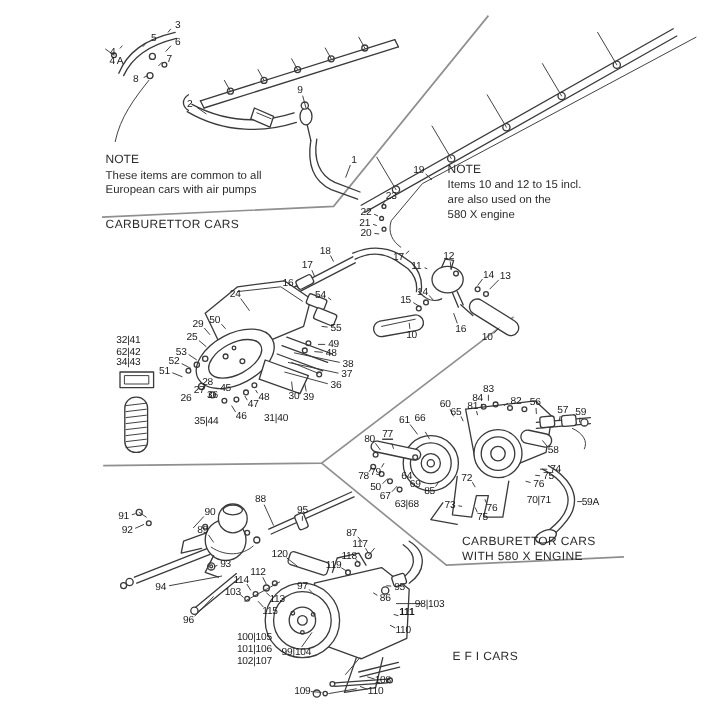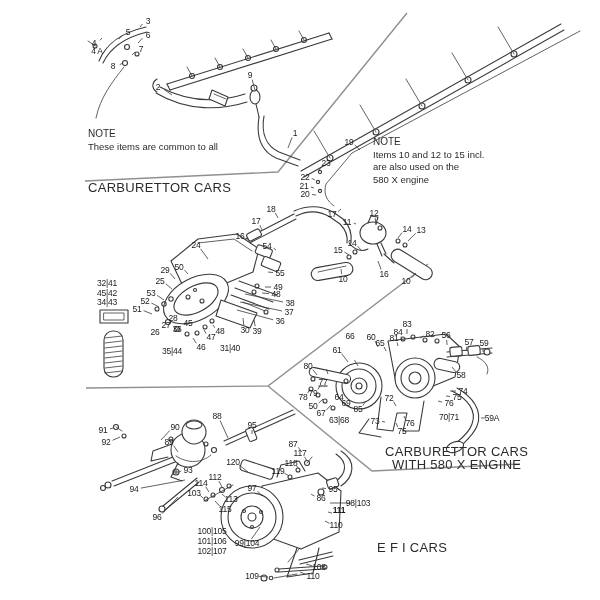--- a/index.html
+++ b/index.html
@@ -9,21 +9,21 @@
   .art{stroke:var(--ink,#3a3a3a);stroke-width:1.1;fill:none;stroke-linecap:round;stroke-linejoin:round;}
   .art .artf{fill:#fff;}
   .art .thin{stroke-width:0.8;}
   .dividers path{stroke:var(--divider,#8f8f8f);stroke-width:1.4;fill:none;}
   #leaders line{stroke:var(--ink,#3a3a3a);stroke-width:0.8;}
   .part-label{position:absolute;transform:translate(-50%,-50%);font-size:8.5px;line-height:9px;
               color:var(--label,#1a1a1a);white-space:nowrap;letter-spacing:-0.2px;}
   .text-block{position:absolute;color:#2b2b2b;}
   .note{font-size:9.5px;line-height:12.5px;}
   .note-h{font-size:10px;}
-  .section{font-size:13px;line-height:13px;letter-spacing:0.3px;text-align:center;}
+  .section{font-size:10px;line-height:13px;letter-spacing:0.3px;}
 </style>
 </head>
 <body>
 
 <div id="stage">
 
   <svg id="art" width="600" height="600" viewBox="0 0 600 600">
     <g class="dividers">
       <path d="M85,181 L278,172 L407,13"></path>
       <path d="M86,388 L268,386 L428,264"></path>
@@ -377,21 +377,21 @@
       <span class="part-label" style="left: 240px; top: 236px;">16</span>
       <span class="part-label" style="left: 267px; top: 246px;">54</span>
       <span class="part-label" style="left: 196px; top: 245px;">24</span>
       <span class="part-label" style="left: 179px; top: 267px;">50</span>
       <span class="part-label" style="left: 165px; top: 270px;">29</span>
       <span class="part-label" style="left: 160px; top: 281px;">25</span>
       <span class="part-label" style="left: 151px; top: 293px;">53</span>
       <span class="part-label" style="left: 145px; top: 301px;">52</span>
       <span class="part-label" style="left: 137px; top: 309px;">51</span>
       <span class="part-label" style="left: 107px; top: 283px;">32|41</span>
-      <span class="part-label" style="left: 107px; top: 293px;">45|42</span>
+      <span class="part-label" style="left: 107px; top: 293px;">62|42</span>
       <span class="part-label" style="left: 107px; top: 302px;">34|43</span>
       <span class="part-label" style="left: 173px; top: 318px;">28</span>
       <span class="part-label" style="left: 166px; top: 325px;">27</span>
       <span class="part-label" style="left: 177px; top: 329px;">36</span>
       <span class="part-label" style="left: 188px; top: 323px;">45</span>
       <span class="part-label" style="left: 155px; top: 332px;">26</span>
       <span class="part-label" style="left: 172px; top: 351px;">35|44</span>
       <span class="part-label" style="left: 201px; top: 347px;">46</span>
       <span class="part-label" style="left: 211px; top: 337px;">47</span>
       <span class="part-label" style="left: 220px; top: 331px;">48</span>
@@ -407,23 +407,23 @@
       <span class="part-label" style="left: 407px; top: 324px;">83</span>
       <span class="part-label" style="left: 398px; top: 332px;">84</span>
       <span class="part-label" style="left: 430px; top: 334px;">82</span>
       <span class="part-label" style="left: 446px; top: 335px;">56</span>
       <span class="part-label" style="left: 469px; top: 342px;">57</span>
       <span class="part-label" style="left: 484px; top: 343px;">59</span>
       <span class="part-label" style="left: 371px; top: 337px;">60</span>
       <span class="part-label" style="left: 380px; top: 343px;">65</span>
       <span class="part-label" style="left: 394px; top: 338px;">81</span>
       <span class="part-label" style="left: 337px; top: 350px;">61</span>
-      <span class="part-label" style="left: 350px; top: 336px;">66</span>
+      <span class="part-label" style="left: 350px; top: 348px;">66</span>
       <span class="part-label" style="left: 308px; top: 366px;">80</span>
-      <span class="part-label" style="left: 323px; top: 382px; text-decoration: underline;">77</span>
+      <span class="part-label" style="left: 323px; top: 362px; text-decoration: underline;">77</span>
       <span class="part-label" style="left: 303px; top: 397px;">78</span>
       <span class="part-label" style="left: 313px; top: 393px;">79</span>
       <span class="part-label" style="left: 313px; top: 406px;">50</span>
       <span class="part-label" style="left: 321px; top: 413px;">67</span>
       <span class="part-label" style="left: 339px; top: 397px;">64</span>
       <span class="part-label" style="left: 346px; top: 403px;">69</span>
       <span class="part-label" style="left: 358px; top: 409px;">85</span>
       <span class="part-label" style="left: 339px; top: 420px;">63|68</span>
       <span class="part-label" style="left: 461px; top: 375px;">58</span>
       <span class="part-label" style="left: 389px; top: 398px;">72</span>
@@ -465,20 +465,21 @@
       <span class="part-label" style="left: 212px; top: 551px;">102|107</span>
       <span class="part-label" style="left: 247px; top: 543px;">99|104</span>
       <span class="part-label" style="left: 319px; top: 567px;">108</span>
       <span class="part-label" style="left: 252px; top: 576px;">109</span>
       <span class="part-label" style="left: 313px; top: 576px;">110</span>
     </div>
 
   <div class="text-block note" style="left:88px;top:128px">
     <div class="note-h">NOTE</div>
     <div>These items are common to all</div>
+    <div>European cars with air pumps</div>
   </div>
 
   <div class="text-block note" style="left:373px;top:136px">
     <div class="note-h">NOTE</div>
     <div>Items 10 and 12 to 15 incl.</div>
     <div>are also used on the</div>
     <div>580 X engine</div>
   </div>
 
   <div class="text-block section" style="left:88px;top:181px">

